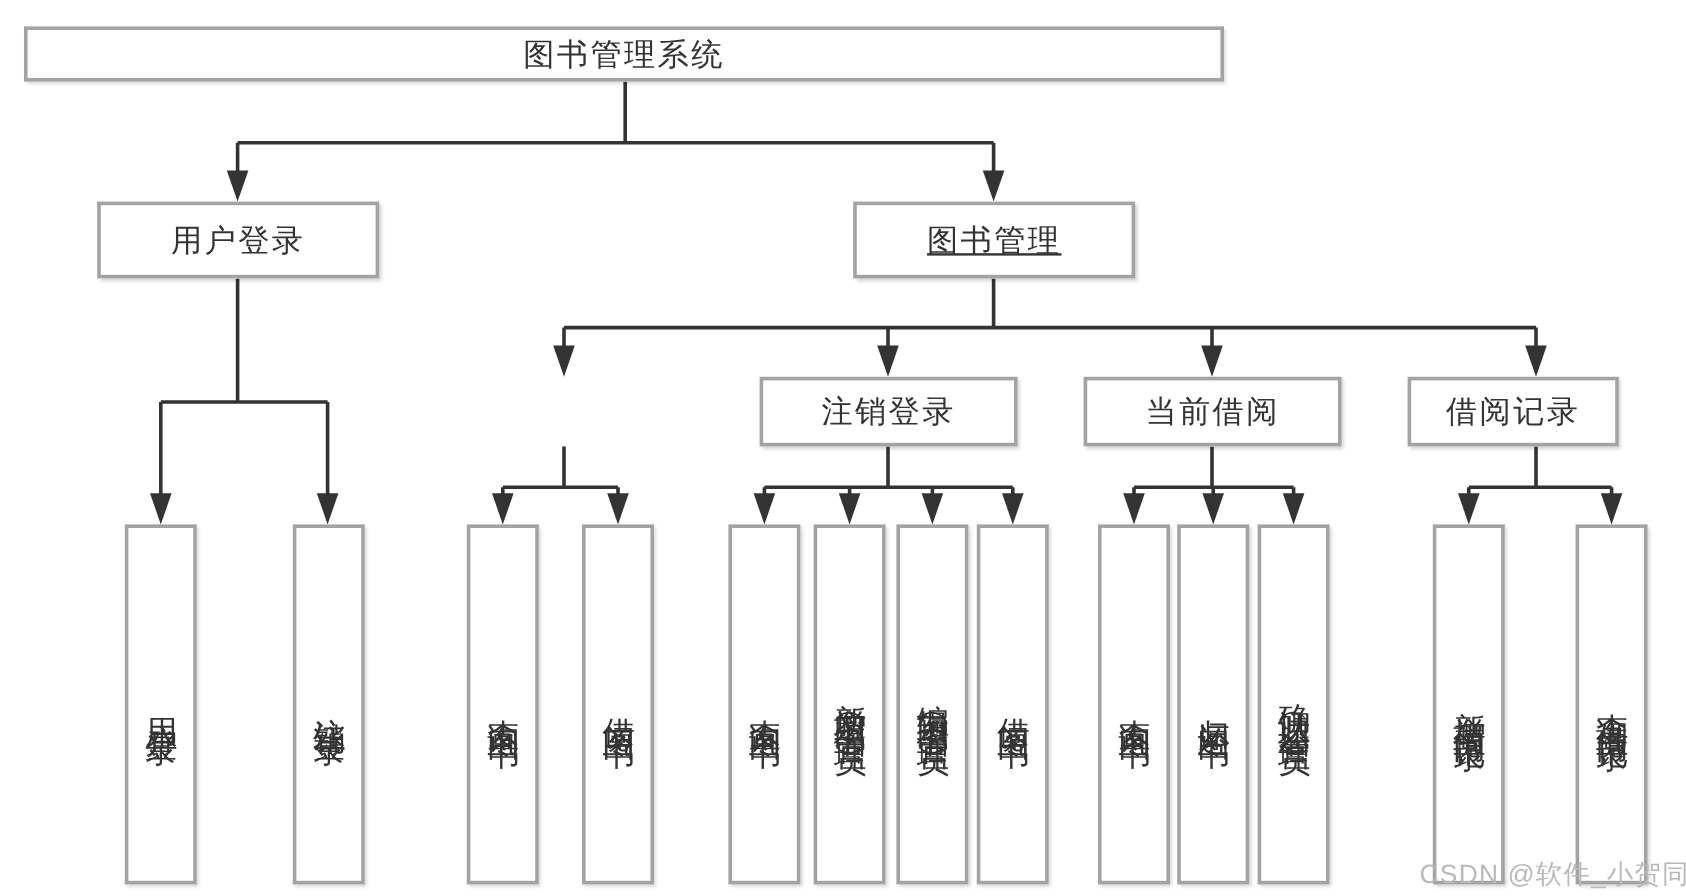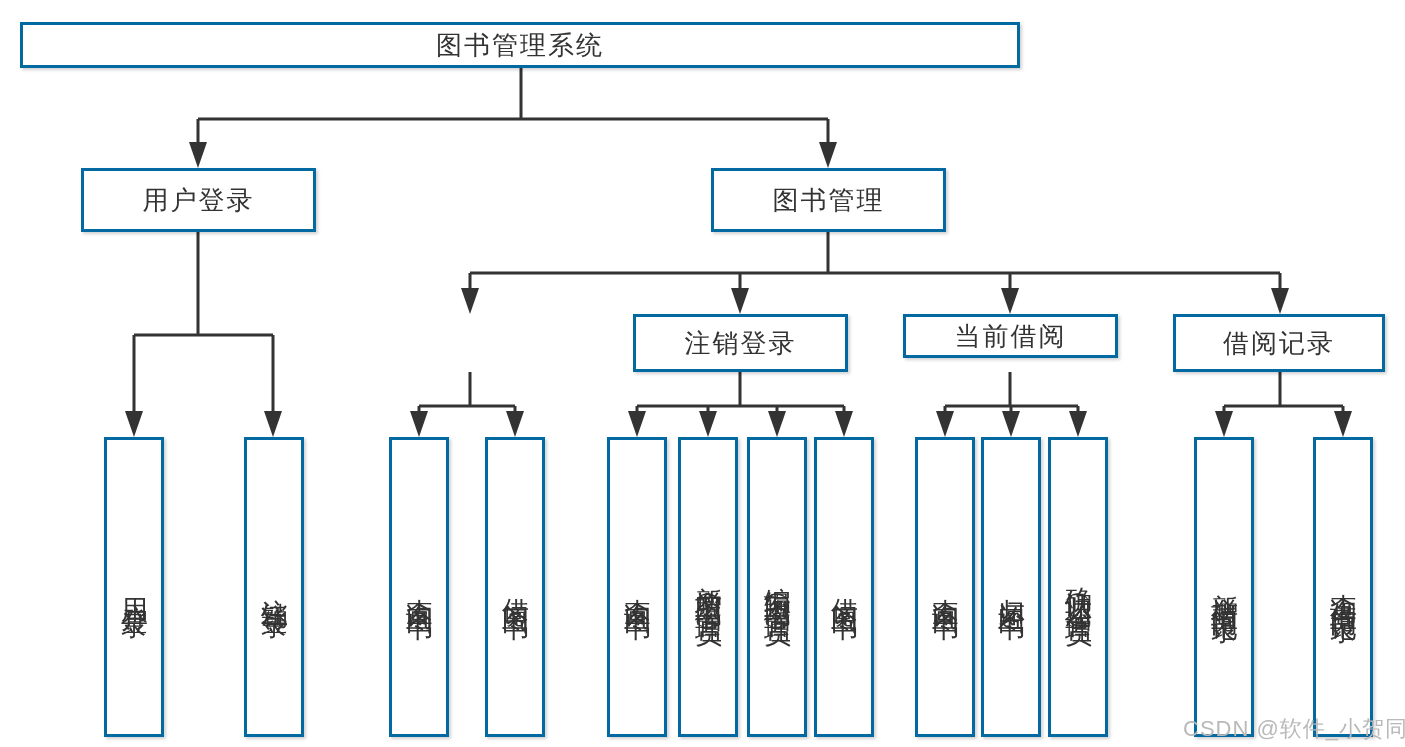--- a/index.html
+++ b/index.html
@@ -16,21 +16,21 @@
     position: absolute;
     left: 0; top: 0;
     width: 1405px; height: 747px;
     pointer-events: none;
   }
   .wires path { stroke: #333333; stroke-width: 3; fill: none; }
   .wires polygon { fill: #333333; stroke: none; }
   .box {
     position: absolute;
     box-sizing: border-box;
-    border: 3px solid #0369a1;
+    border: 3px solid #a3a3a3;
     background: #ffffff;
     display: flex;
     align-items: center;
     justify-content: center;
     box-shadow: 2px 2px 3px rgba(0,0,0,0.18);
   }
   .hlabel {
     font-size: 26px;
     color: #333333;
     white-space: nowrap;
@@ -111,31 +111,31 @@
     </g>
   </svg>
 
   <div class="box" style="left:20px; top:22px; width:1000px; height:46px;">
     <span class="hlabel">图书管理系统</span>
   </div>
 
   <div class="box" style="left:81px; top:168px; width:235px; height:64px;">
     <span class="hlabel">用户登录</span>
   </div>
-  <div class="box" style="left:711px; top:168px; width:235px; height:64px;">
+  <div class="box" style="left:711px; top:168px; width:235px; height:64px;text-decoration:underline;">
     <span class="hlabel">图书管理</span>
   </div>
 
   <div class="box" style="left:633px; top:314px; width:215px; height:58px;">
     <span class="hlabel">注销登录</span>
   </div>
-  <div class="box" style="left:903px; top:314px; width:215px; height:44px;align-items:center;">
+  <div class="box" style="left:903px; top:314px; width:215px; height:58px;align-items:center;">
     <span class="hlabel">当前借阅</span>
   </div>
-  <div class="box" style="left:1173px; top:314px; width:212px; height:58px;">
+  <div class="box" style="left:1173px; top:314px; width:176px; height:58px;">
     <span class="hlabel">借阅记录</span>
   </div>
 
   <div class="box" style="left:104px; top:437px; width:60px; height:300px;">
     <span class="vtext">用户登录</span>
   </div>
   <div class="box" style="left:244px; top:437px; width:60px; height:300px;">
     <span class="vtext">注销登录</span>
   </div>
 

